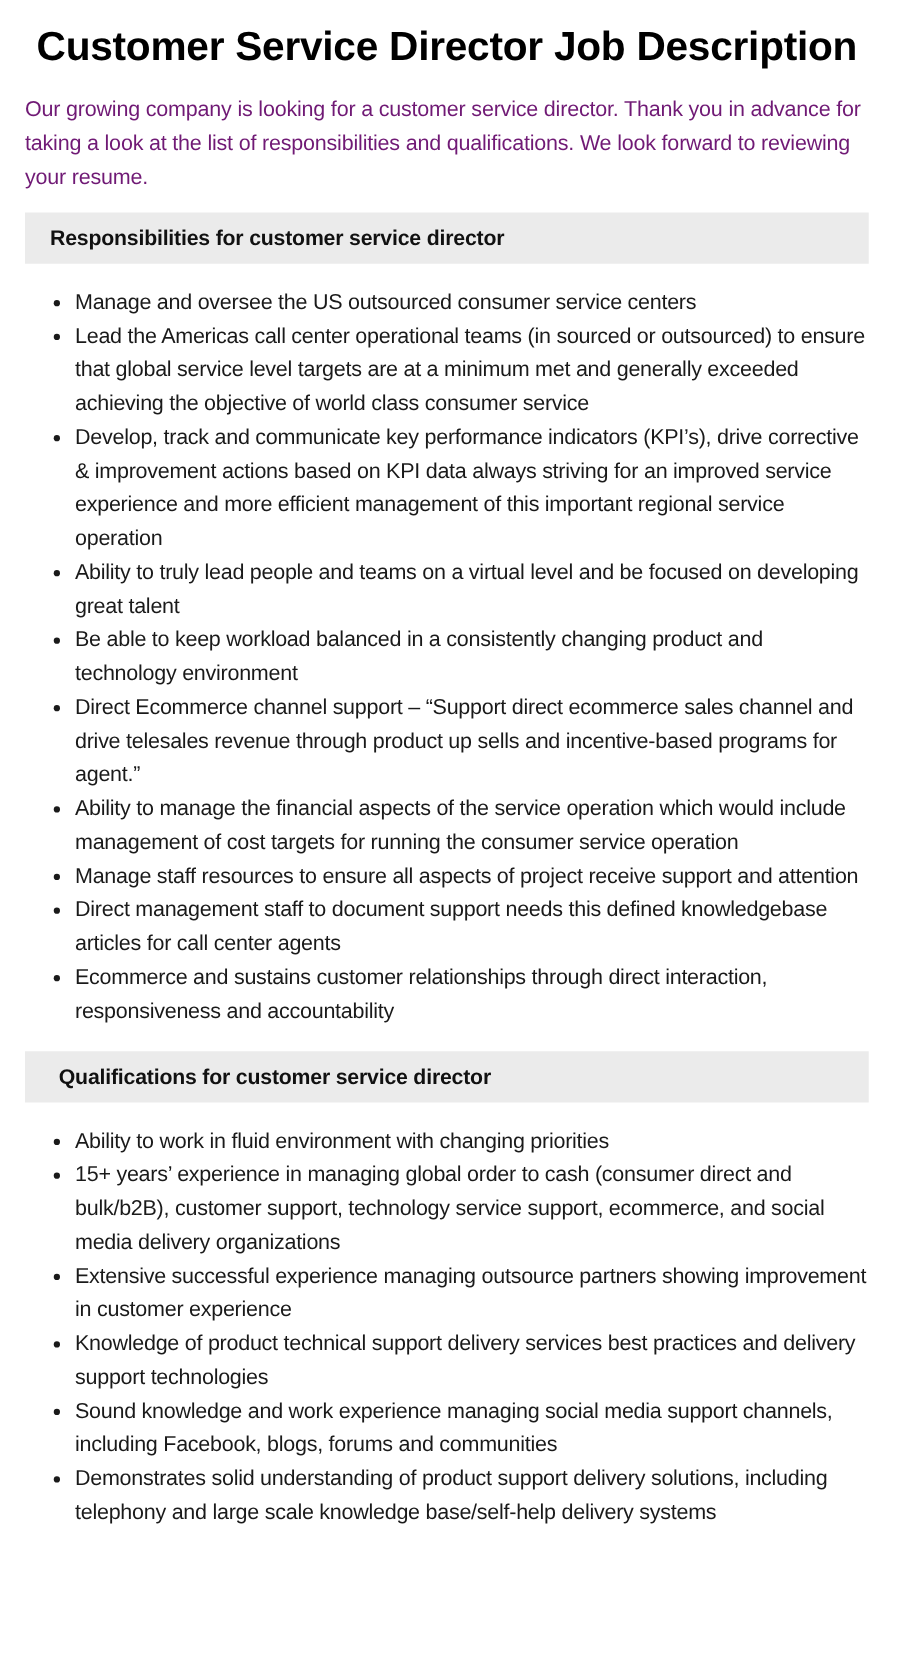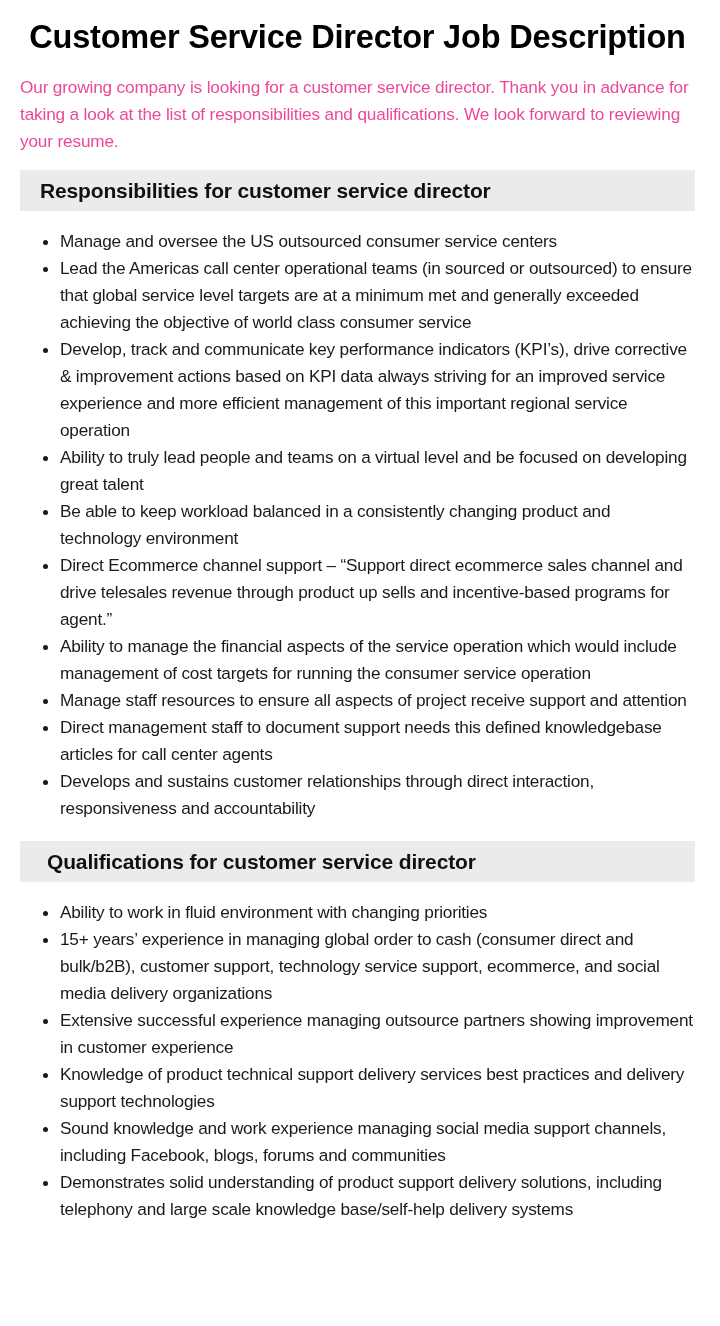--- a/index.html
+++ b/index.html
@@ -27,30 +27,30 @@
       text-align: center;
       letter-spacing: -0.2px;
       line-height: 42px;
       color: #000;
       white-space: nowrap;
     }
     .intro {
       margin: 16px 0 0 0;
       font-size: 17.2px;
       line-height: 27px;
-      color: #ec4899;
+      color: #701a75;
       letter-spacing: -0.15px;
     }
     .section-header {
       margin-top: 15px;
       background: #ebebeb;
       height: 41px;
       line-height: 41px;
       padding-left: 20px;
-      font-size: 21px;
+      font-size: 17px;
       font-weight: bold;
       color: #111;
       letter-spacing: -0.15px;
     }
     ul.items {
       margin: 17px 0 0 0;
       padding: 0 0 0 40px;
       list-style: none;
     }
     ul.items li {
@@ -85,21 +85,21 @@
   <ul class="items resp-list">
     <li>Manage and oversee the US outsourced consumer service centers</li>
     <li>Lead the Americas call center operational teams (in sourced or outsourced) to ensure that global service level targets are at a minimum met and generally exceeded achieving the objective of world class consumer service</li>
     <li>Develop, track and communicate key performance indicators (KPI’s), drive corrective &amp; improvement actions based on KPI data always striving for an improved service experience and more efficient management of this important regional service operation</li>
     <li>Ability to truly lead people and teams on a virtual level and be focused on developing great talent</li>
     <li>Be able to keep workload balanced in a consistently changing product and technology environment</li>
     <li>Direct Ecommerce channel support – “Support direct ecommerce sales channel and drive telesales revenue through product up sells and incentive-based programs for agent.”</li>
     <li>Ability to manage the financial aspects of the service operation which would include management of cost targets for running the consumer service operation</li>
     <li>Manage staff resources to ensure all aspects of project receive support and attention</li>
     <li>Direct management staff to document support needs this defined knowledgebase articles for call center agents</li>
-    <li>Develops and sustains customer relationships through direct interaction, responsiveness and accountability</li>
+    <li>Ecommerce and sustains customer relationships through direct interaction, responsiveness and accountability</li>
   </ul>
 
   <div class="section-header qual-header">Qualifications for customer service director</div>
   <ul class="items qual-list">
     <li>Ability to work in fluid environment with changing priorities</li>
     <li>15+ years’ experience in managing global order to cash (consumer direct and bulk/b2B), customer support, technology service support, ecommerce, and social media delivery organizations</li>
     <li>Extensive successful experience managing outsource partners showing improvement in customer experience</li>
     <li>Knowledge of product technical support delivery services best practices and delivery support technologies</li>
     <li>Sound knowledge and work experience managing social media support channels, including Facebook, blogs, forums and communities</li>
     <li>Demonstrates solid understanding of product support delivery solutions, including telephony and large scale knowledge base/self-help delivery systems</li>

